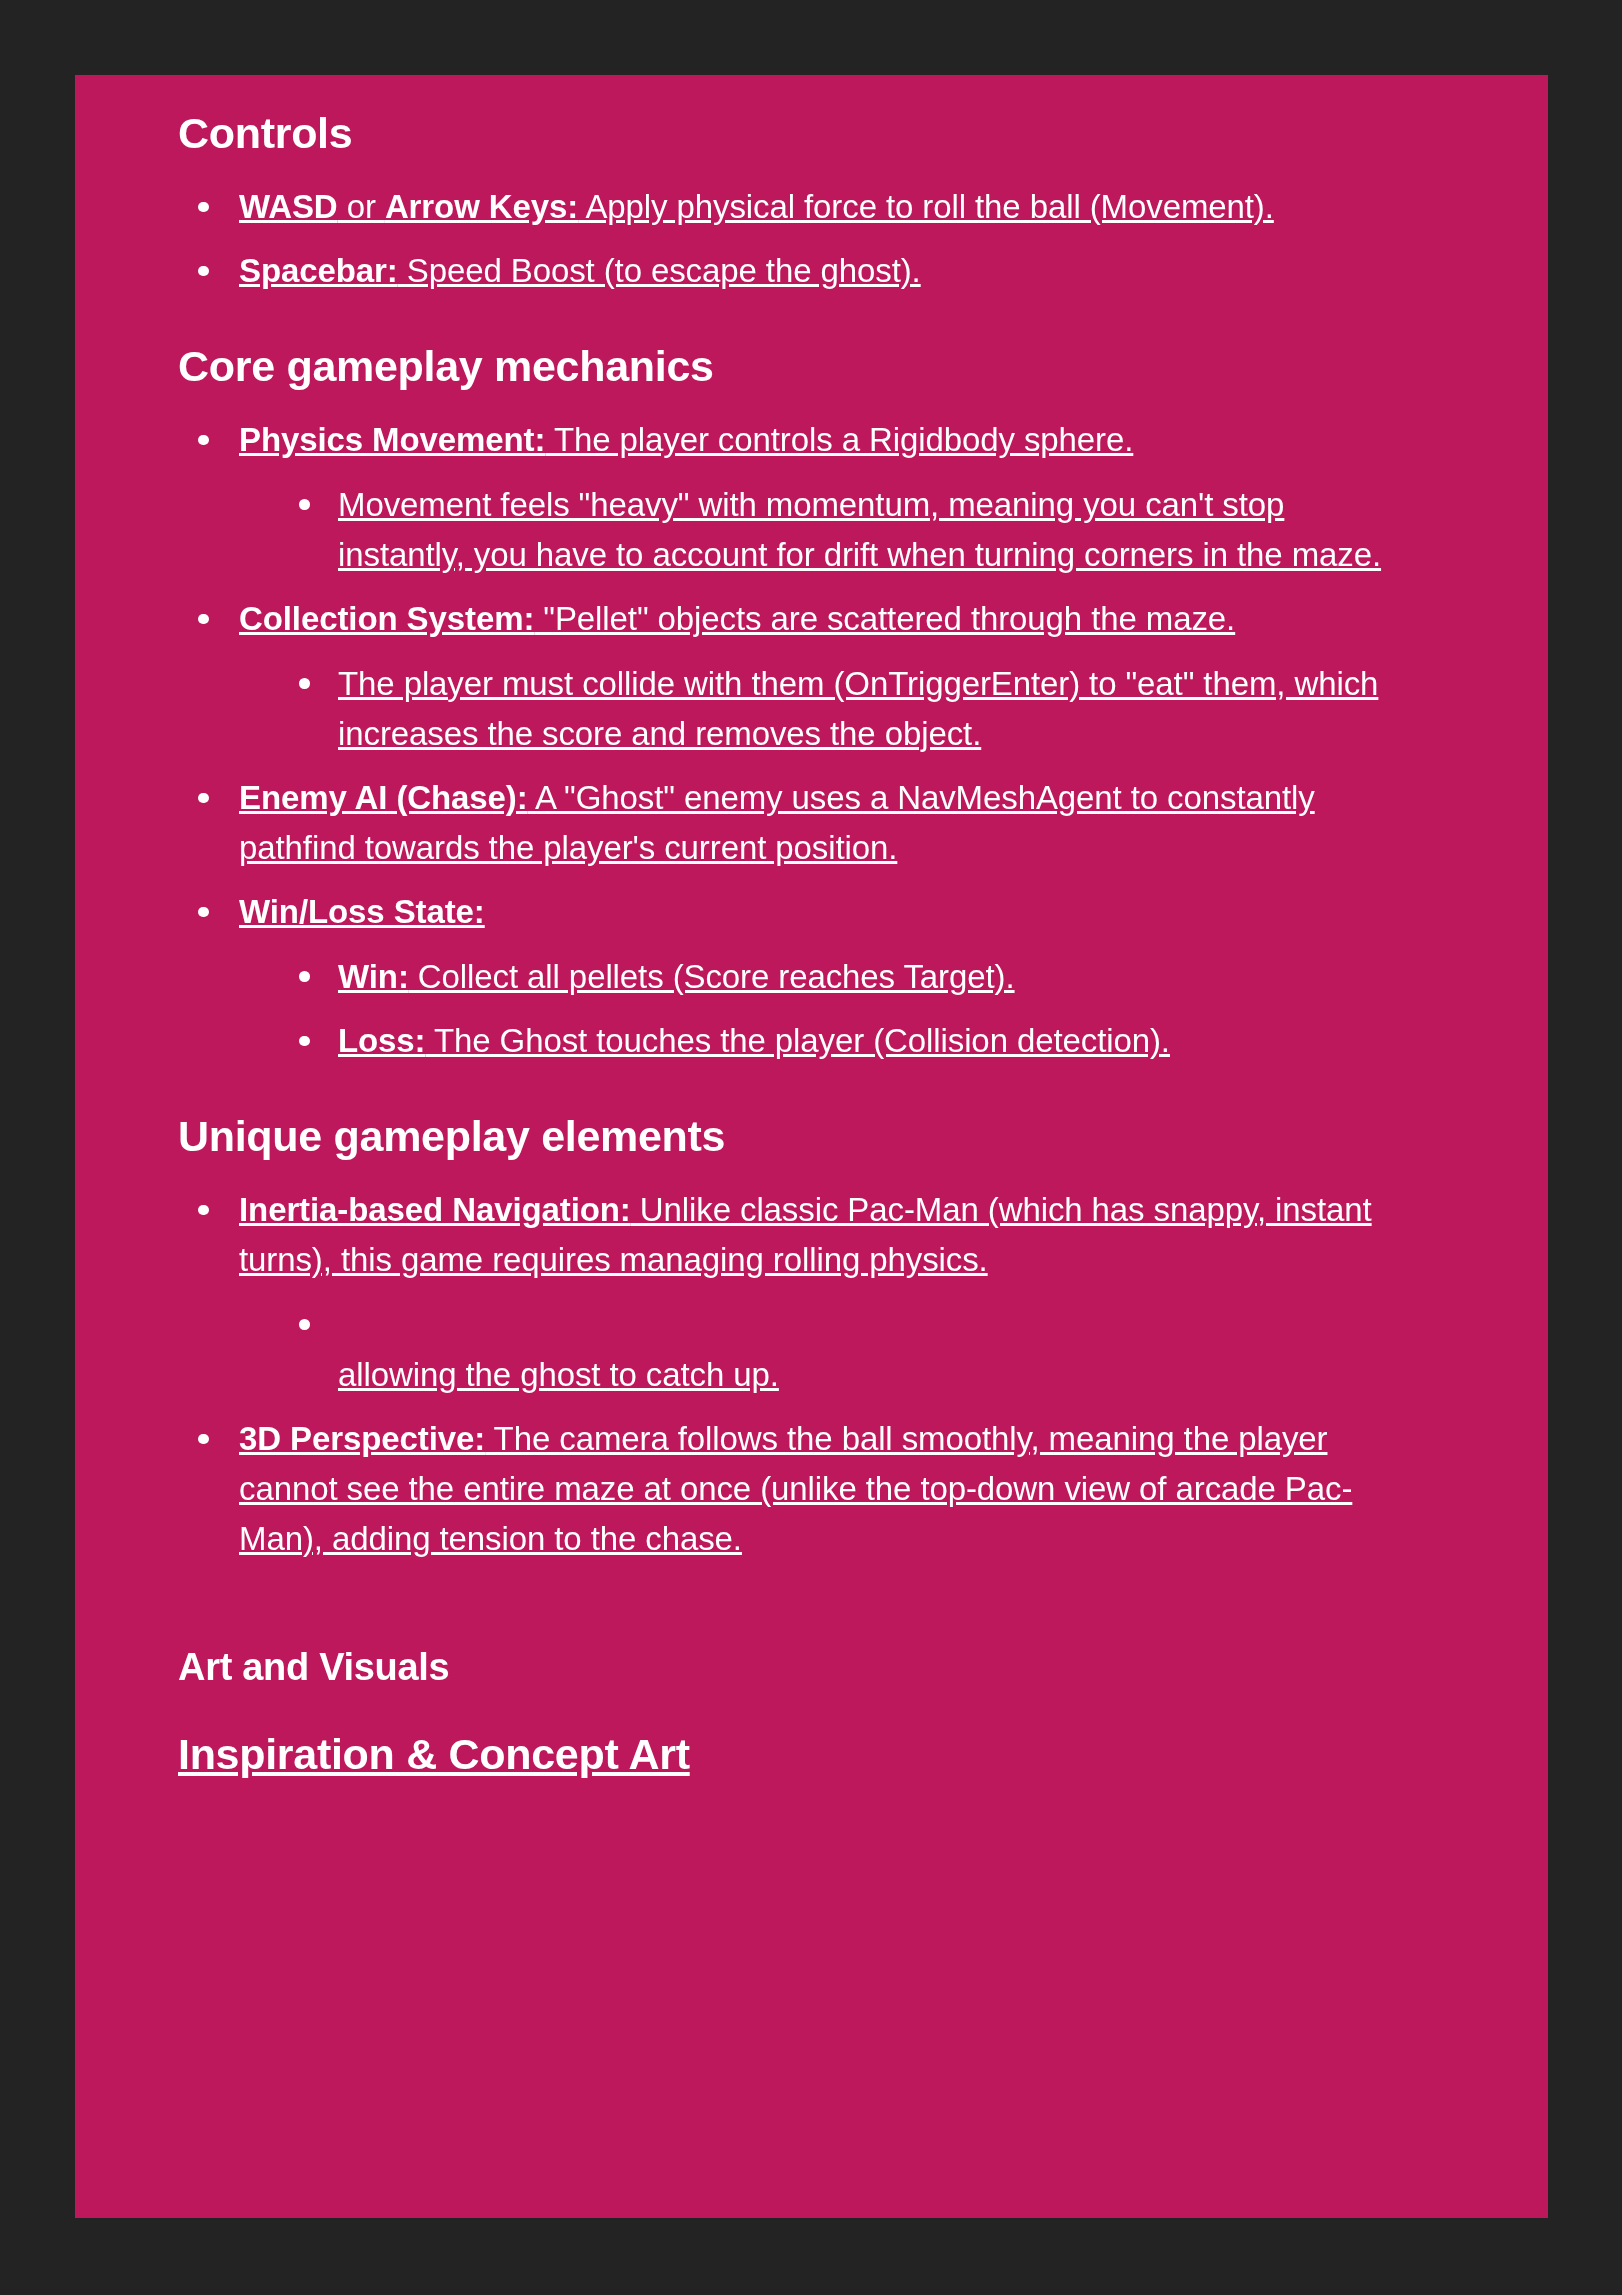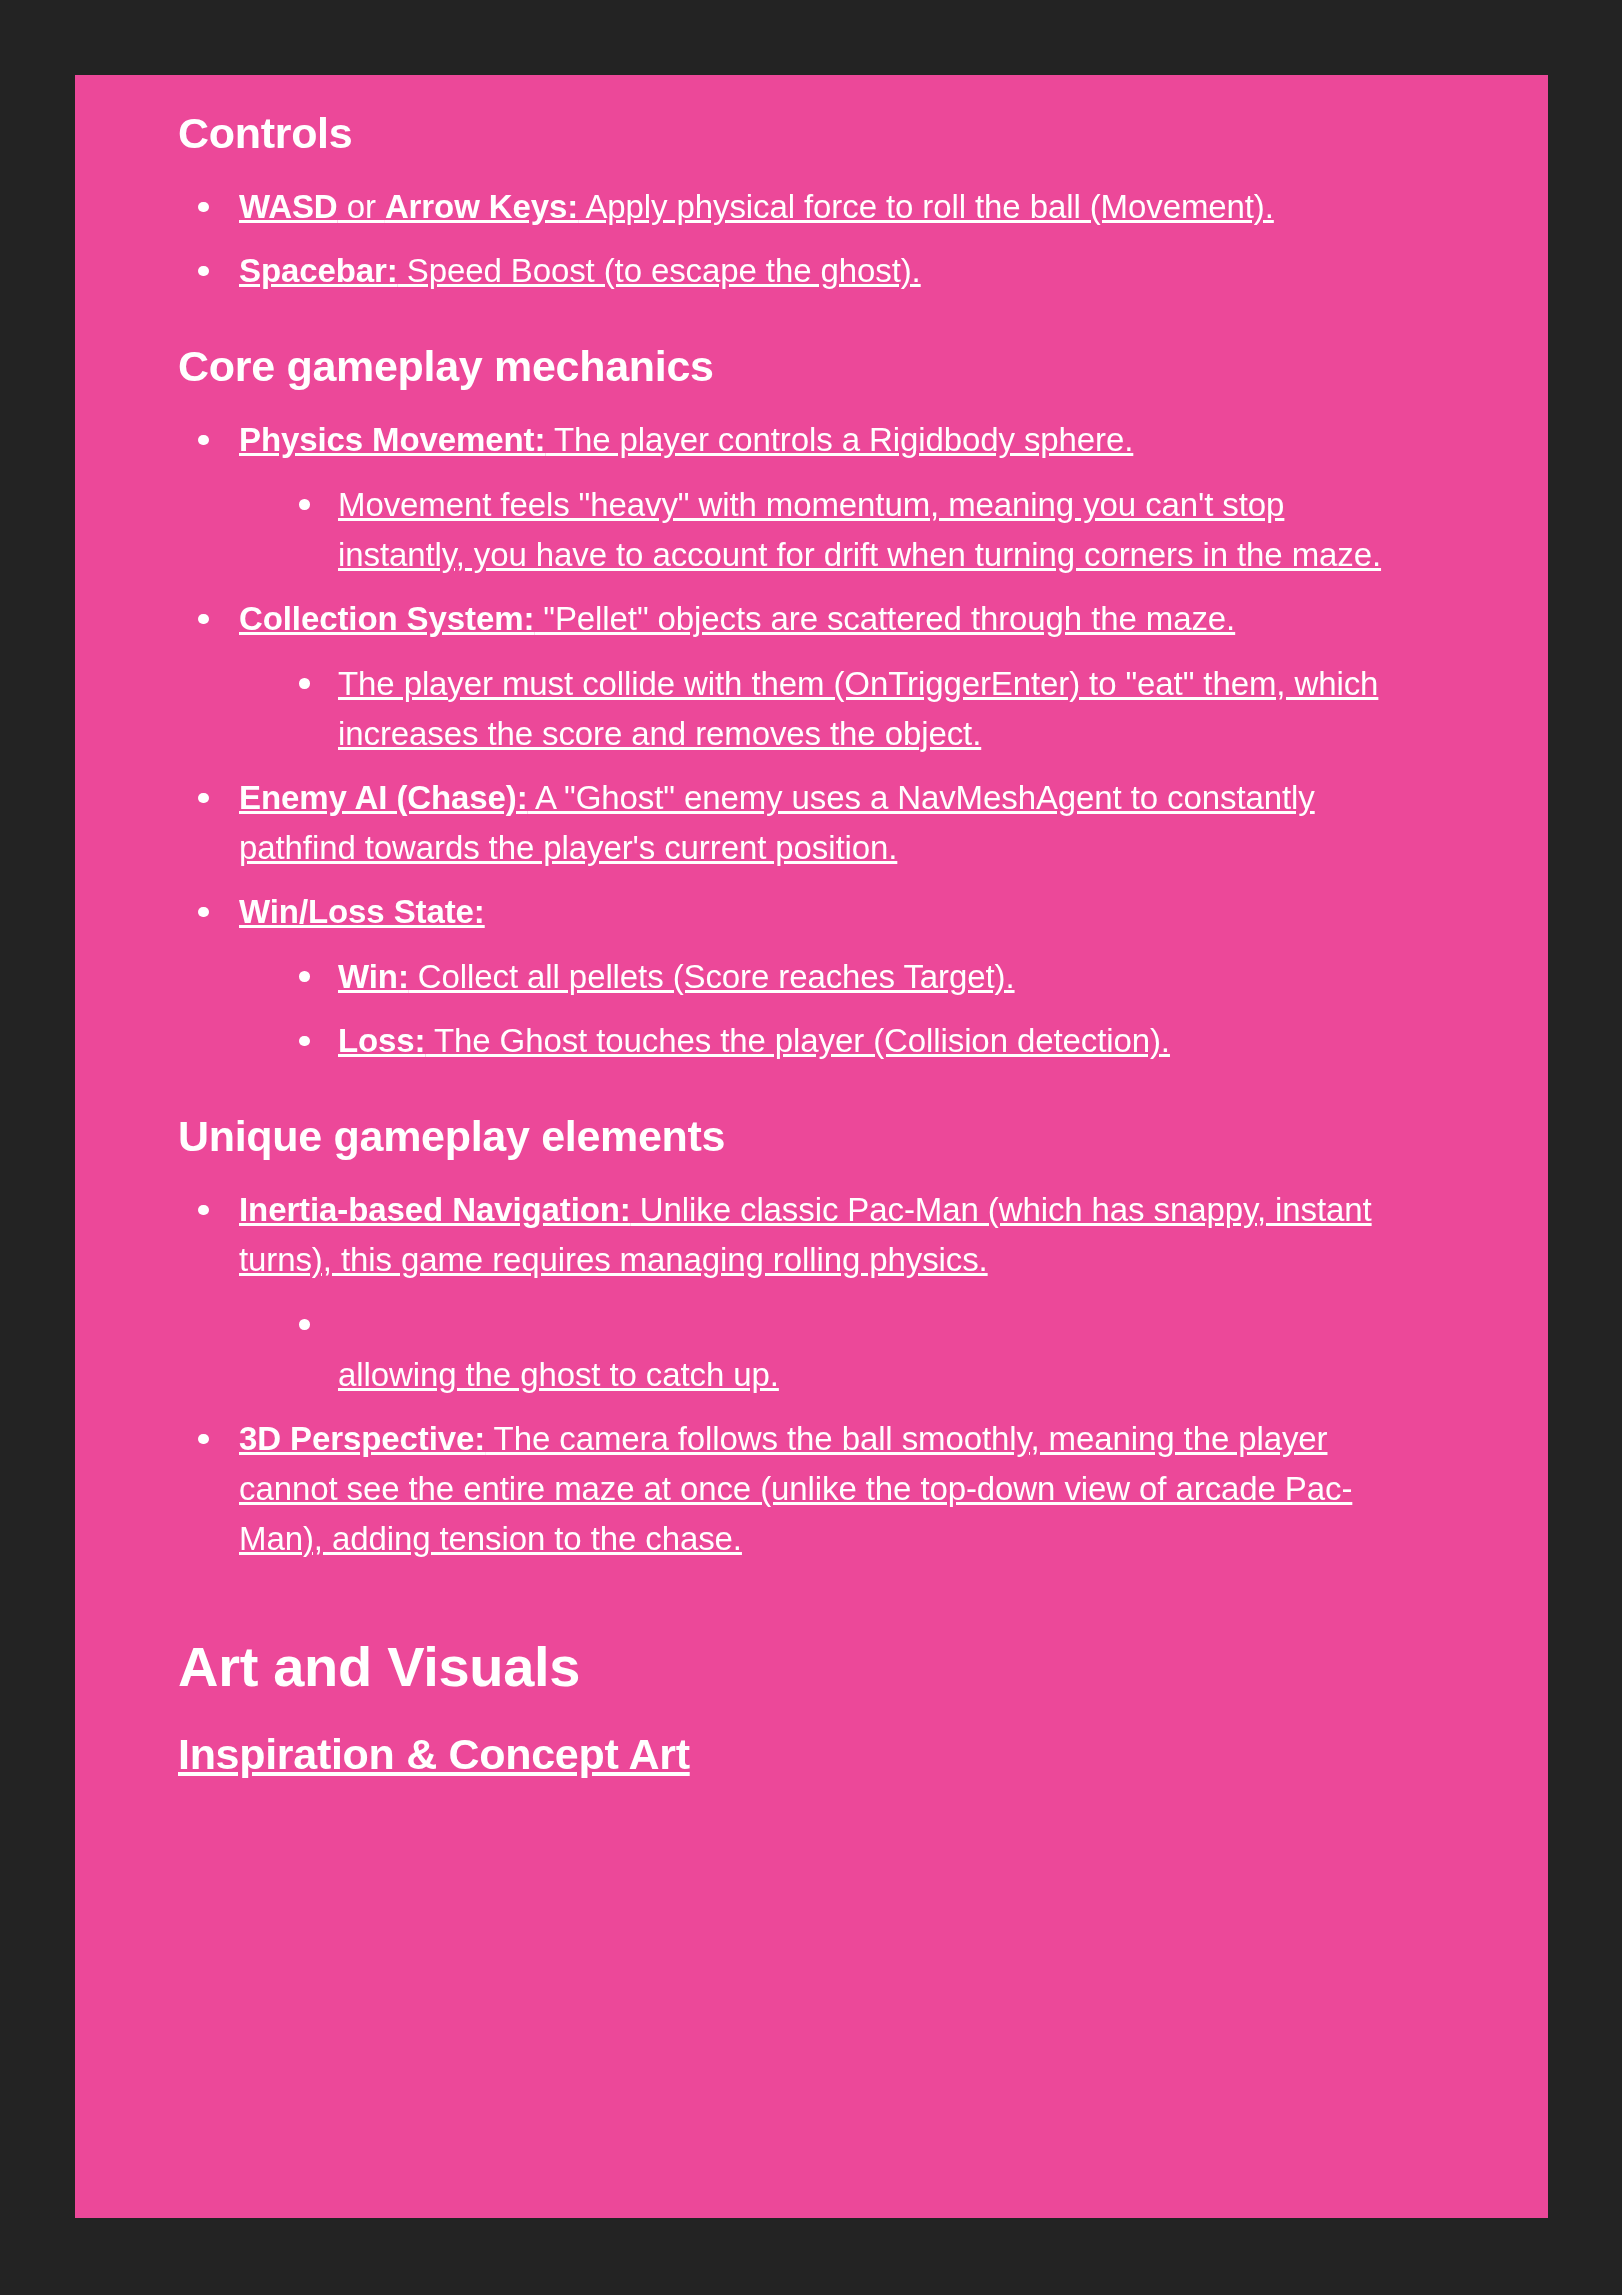--- a/index.html
+++ b/index.html
@@ -7,32 +7,32 @@
     width: 1623px; height: 2295px;
     background: #232323;
     position: relative;
     font-family: "Liberation Sans", "DejaVu Sans", sans-serif;
     overflow: hidden;
   }
   .page {
     position: absolute;
     left: 75px; top: 75px;
     width: 1473px; height: 2143px;
-    background: #ec4899;
+    background: #be185d;
     box-sizing: border-box;
     padding: 30px 103px 0 103px;
     color: #ffffff;
   }
   .h3 {
     font-size: 43px; line-height: 56px; font-weight: 700;
     margin: 42px 0 21px 0; letter-spacing: -0.3px;
   }
   .h3.first { margin-top: 0; }
   .h1 {
-    font-size: 56px; line-height: 76px; font-weight: 700;
+    font-size: 38px; line-height: 76px; font-weight: 700;
     margin: 65px 0 0 0; letter-spacing: -0.3px;
   }
   .h3.after-h1 { margin-top: 21px; text-decoration: underline; }
   ul.blist { list-style: none; margin: 0; padding: 0; text-decoration: underline; }
   .li {
     position: relative;
     font-size: 33px; line-height: 50px;
     margin-top: 14.4px;
     letter-spacing: -0.1px;
   }

